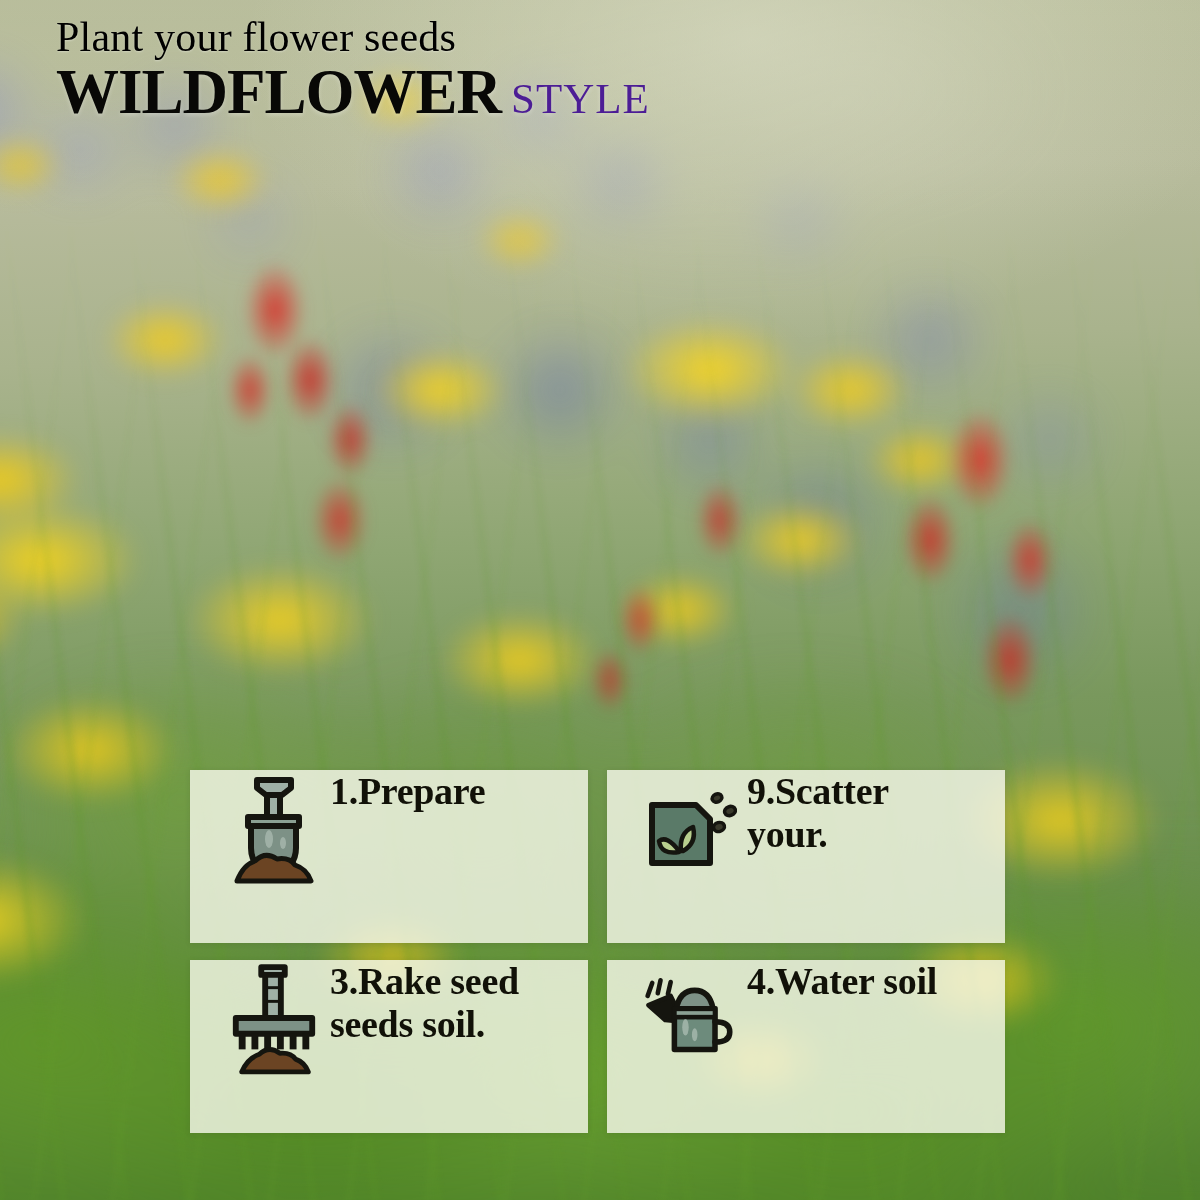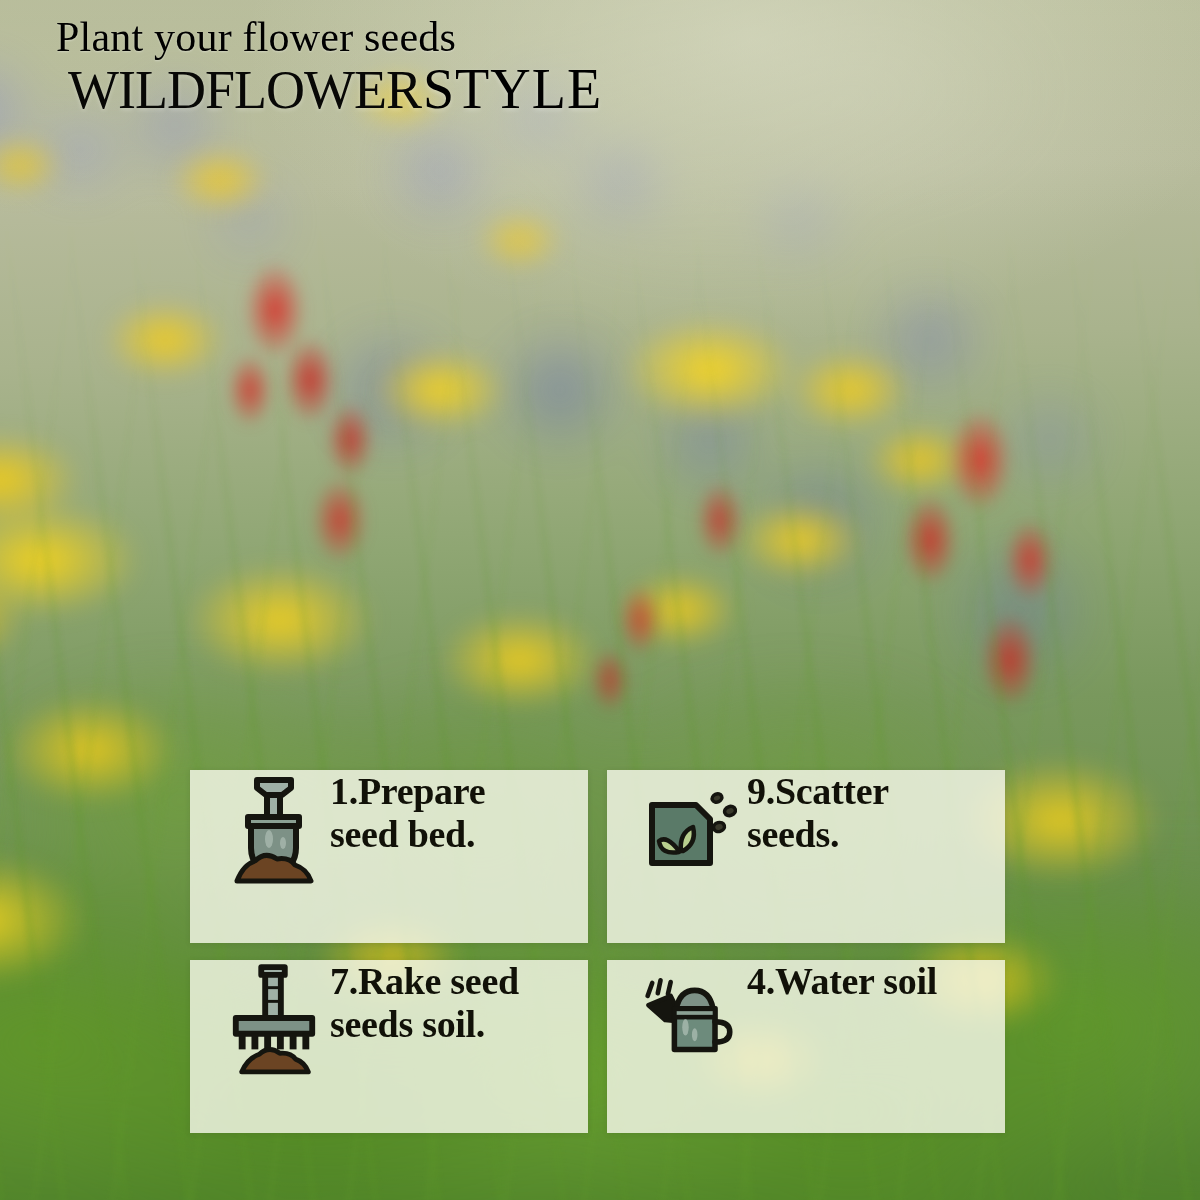--- a/index.html
+++ b/index.html
@@ -147,30 +147,29 @@
     font-size:42px; line-height:1.02; color:#000000;
     letter-spacing:.2px;
     text-shadow:0 1px 2px rgba(255,255,255,.35);
   }
   .headline {
     display:flex; align-items:baseline;
     margin-top:2px;
   }
   .headline .word-main {
     font-family:"Liberation Serif", "DejaVu Serif", serif;
-    font-weight:normal; font-size:54px; line-height:1;
+    font-weight:bold; font-size:63px; line-height:1;
     color:#080806; letter-spacing:-1px;
     text-shadow:0 2px 4px rgba(255,255,255,.28);
-    margin-left:12px;
   }
   .headline .word-sub {
     font-family:"Liberation Serif", "DejaVu Serif", serif;
-    font-size:56px; line-height:1;
-    color:#000000; letter-spacing:1px;
-    margin-left:2px;
+    font-size:43px; line-height:1;
+    color:#4c1d95; letter-spacing:1px;
+    margin-left:10px;
     text-shadow:0 2px 4px rgba(255,255,255,.3);
   }
 
   
   .steps {
     position:absolute;
     left:190px; top:770px;
     width:815px; height:376px;
     display:grid;
     grid-template-columns:398px 398px;
@@ -240,21 +239,20 @@
           <g fill="#b6c6bc" opacity=".6">
             <ellipse cx="38" cy="66" rx="4" ry="9"></ellipse>
             <ellipse cx="52" cy="70" rx="3" ry="6"></ellipse>
           </g>
 
           <path d="M6 108 Q12 92 24 88 Q34 78 46 86 Q58 84 64 92 Q76 96 80 108 z" fill="#6b4423" stroke="#15150f" stroke-width="5" stroke-linejoin="round"></path>
         </svg>
       </div>
       <div class="card-text">
         <span>1.Prepare</span>
-        <span class="l2">seed bed.</span>
       </div>
     </div>
 
     <div class="card">
       <div class="card-icon">
         <svg width="92" height="92" viewBox="0 0 92 92" aria-hidden="true">
 
           <path d="M7 22 h44 l14 14 v44 h-58 z" fill="#5a7a68" stroke="#15150f" stroke-width="6" stroke-linejoin="round"></path>
 
           <g stroke="#15150f" stroke-width="4.5" stroke-linejoin="round">
@@ -264,21 +262,21 @@
 
           <g fill="#3a3a2c" stroke="#15150f" stroke-width="3.5">
             <ellipse cx="72" cy="15" rx="5" ry="4" transform="rotate(-25 72 15)"></ellipse>
             <ellipse cx="85" cy="28" rx="5.5" ry="4.5" transform="rotate(-20 85 28)"></ellipse>
             <ellipse cx="74" cy="44" rx="5.5" ry="4.5" transform="rotate(-15 74 44)"></ellipse>
           </g>
         </svg>
       </div>
       <div class="card-text">
         <span>9.Scatter</span>
-        <span class="l2">seeds.</span>
+        <span class="l2">your.</span>
       </div>
     </div>
 
     <div class="card">
       <div class="card-icon">
         <svg width="98" height="116" viewBox="0 0 98 116" aria-hidden="true">
           <g stroke="#15150f" stroke-width="6" stroke-linejoin="round" stroke-linecap="round">
 
             <rect x="36" y="5" width="24" height="8" fill="#9fb0a6"></rect>
 
@@ -298,21 +296,21 @@
             <rect x="39" y="73" width="7" height="16"></rect>
             <rect x="52" y="73" width="7" height="16"></rect>
             <rect x="65" y="73" width="7" height="16"></rect>
             <rect x="78" y="73" width="7" height="16"></rect>
           </g>
 
           <path d="M16 112 Q22 98 34 94 Q44 85 55 93 Q66 92 71 99 Q80 102 84 112 z" fill="#6b4423" stroke="#15150f" stroke-width="5" stroke-linejoin="round"></path>
         </svg>
       </div>
       <div class="card-text">
-        <span>7.Rake seed</span>
+        <span>3.Rake seed</span>
         <span class="l2">seeds soil.</span>
       </div>
     </div>
 
     <div class="card">
       <div class="card-icon">
         <svg width="104" height="90" viewBox="0 0 104 90" aria-hidden="true">
 
           <g stroke="#15150f" stroke-width="5" stroke-linecap="round">
             <line x1="5" y1="20" x2="10" y2="6"></line>

